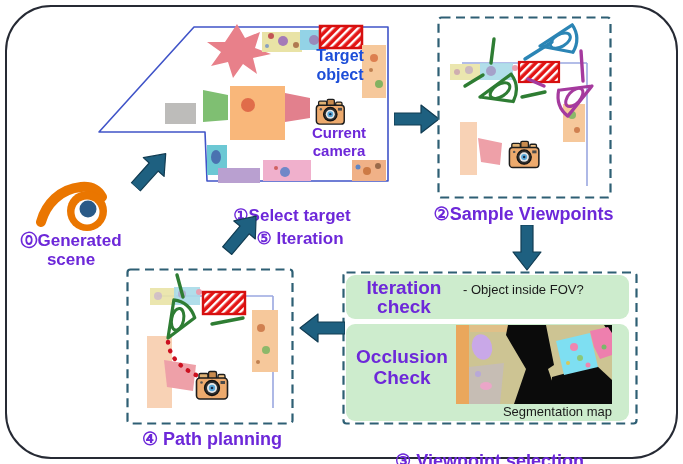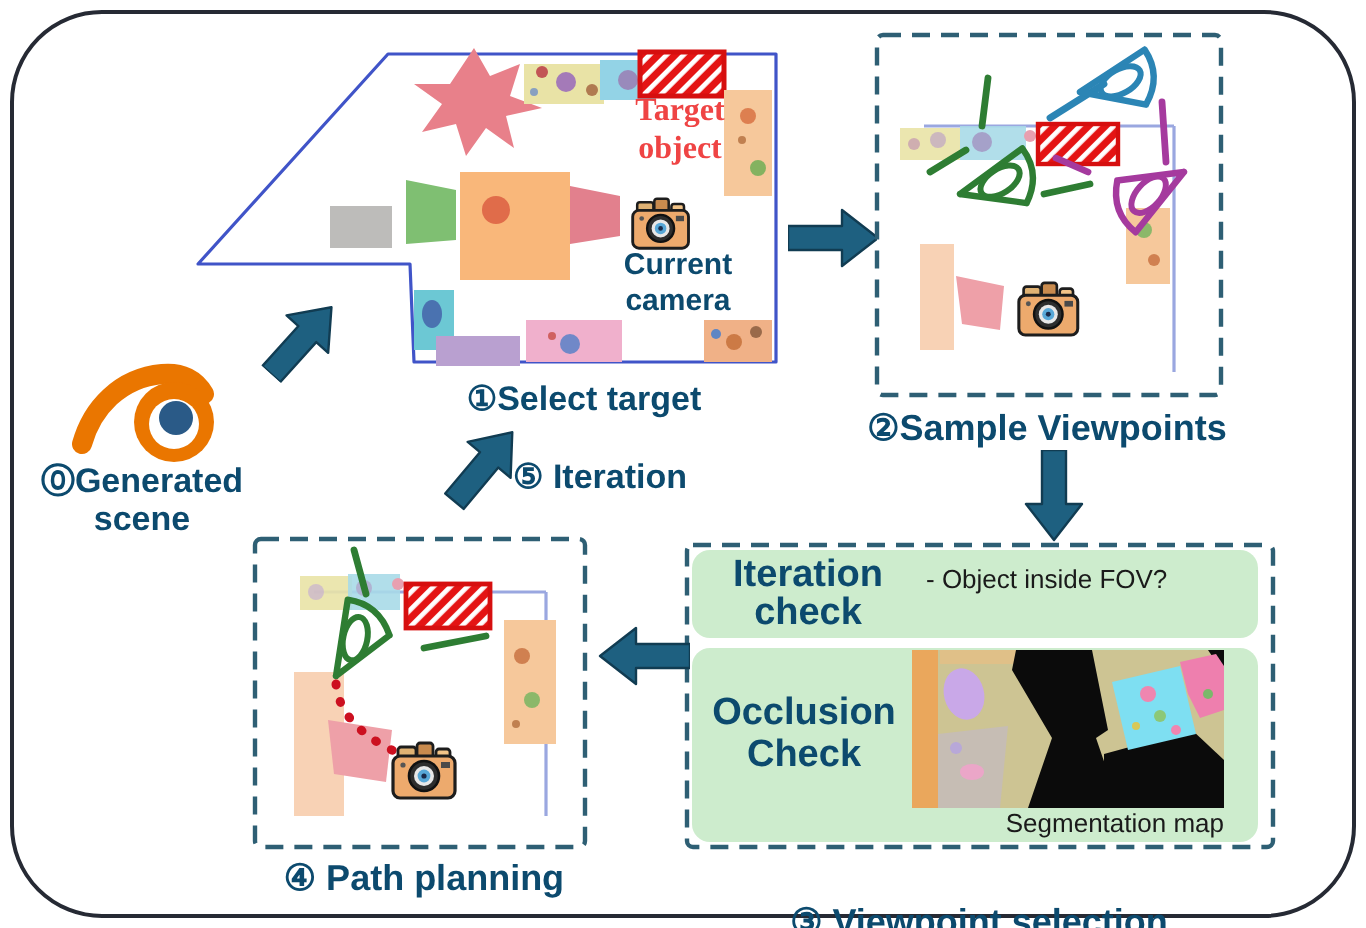--- a/index.html
+++ b/index.html
@@ -1,23 +1,23 @@
 <!DOCTYPE html>
 <html><head>
 <meta charset="utf-8">
 <style>
   html,body{margin:0;padding:0;background:#fff;}
   .stage{position:relative;width:683px;height:464px;background:#fff;overflow:hidden;
          font-family:"Liberation Sans",sans-serif;color:#0d0d12;}
   .abs{position:absolute;}
   .frame{position:absolute;left:5px;top:5px;right:5px;bottom:5px;
          border:2px solid #262a34;border-radius:46px;pointer-events:none;}
-  .lbl{position:absolute;font-weight:700;text-align:center;color:#0c4a6e;}
+  .lbl{position:absolute;font-weight:700;text-align:center;color:#6d28d9;}
   .lbl-step{font-size:18px;line-height:20px;}
-  .lbl-red{color:#ef4444;font-family:Liberation Serif, serif;}
+  .lbl-red{color:#1d4ed8;}
   .checks{position:absolute;font-size:13px;line-height:17px;color:#1a1a1a;text-align:left;font-weight:500;}
   .caption{position:absolute;font-size:13px;color:#1a1a1a;text-align:right;font-weight:500;}
   .greenbox{position:absolute;background:#cdeccd;border-radius:9px;}
   svg{display:block;}
   .defs-holder{position:absolute;width:0;height:0;overflow:hidden;}
 </style>
 </head>
 <body>
 
 <div class="stage">
@@ -100,21 +100,21 @@
       <ellipse cx="121" cy="139" rx="5" ry="7" fill="#4a72b0"></ellipse>
       <rect x="123" y="150" width="42" height="15" fill="#b9a0d0"></rect>
       <rect x="168" y="142" width="48" height="21" fill="#f0b0cc"></rect>
       <circle cx="190" cy="154" r="5" fill="#7088c8"></circle>
         <circle cx="181" cy="150" r="2" fill="#d06060"></circle>
     </g>
     <use href="#cam-shape" transform="translate(220,80) scale(0.9)"></use>
   </svg>
   <div class="lbl lbl-red" style="left:297px;top:46px;width:86px;font-size:16px;line-height:19px;">Target object</div>
   <div class="lbl" style="left:295px;top:124px;width:88px;font-size:15px;line-height:18px;">Current camera</div>
-  <div class="lbl" style="left:211px;top:189px;width:162px;font-size:17px;">①Select target</div>
+  <div class="lbl" style="left:211px;top:205px;width:162px;font-size:17px;">①Select target</div>
 
   <svg class="abs" style="left:394px;top:104px;" width="46" height="30" viewBox="0 0 46 30">
       <use href="#block-arrow"></use>
     </svg>
 
   <svg class="abs" style="left:437px;top:16px;" width="175" height="183" viewBox="0 0 175 183">
     <rect x="1.5" y="1.5" width="172" height="180" rx="3" fill="#ffffff" stroke="#2e5f74" stroke-width="2.2" stroke-dasharray="9,5.5"></rect>
   </svg>
   <svg class="abs" style="left:439px;top:18px;" width="171" height="179" viewBox="0 0 171 179">
     <defs>

